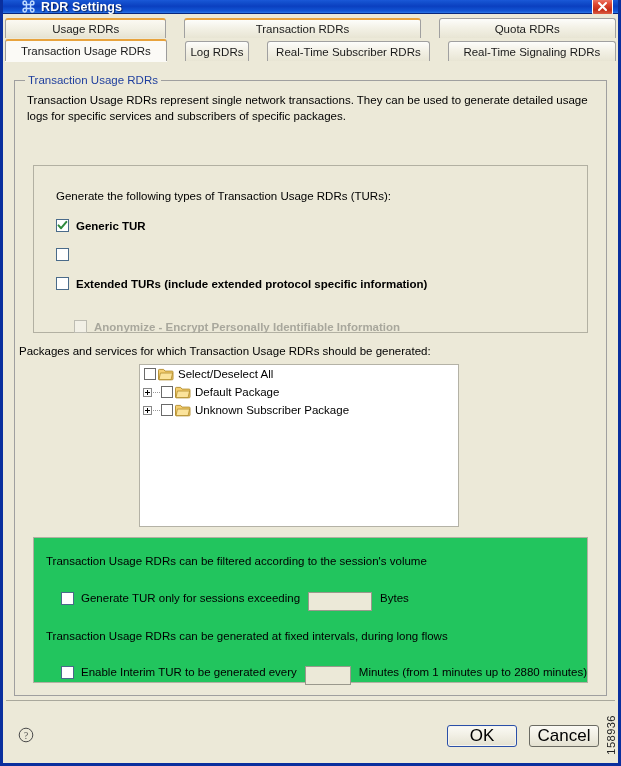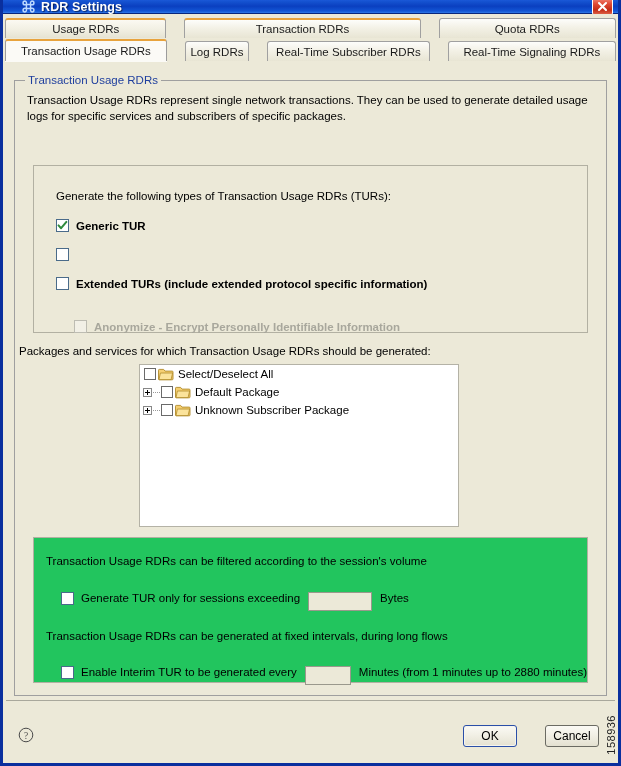--- a/index.html
+++ b/index.html
@@ -299,25 +299,25 @@
   #help-icon {
     position: absolute;
     left: 12px; top: 26px;
     width: 16px; height: 16px;
     cursor: pointer;
   }
   #help-icon svg { display: block; }
   .dlg-btn {
     position: absolute;
     top: 24px;
-    width: 54px; height: 22px;
+    width: 70px; height: 22px;
     border: 1px solid #6b6b63;
     border-radius: 3px;
     background: linear-gradient(180deg,#fbfaf5 0%,#f1efe4 48%,#e4e1d1 100%);
-    font-size: 12px;
+    font-size: 17px;
     font-family: "Liberation Sans", sans-serif;
     color: #000;
     cursor: pointer;
     display: flex; align-items: center; justify-content: center;
   }
   #ok-btn {
     right: 98px;
     border: 1px solid #2a4fa8;
     box-shadow: inset 0 0 0 1px #f5f4ee;
   }

